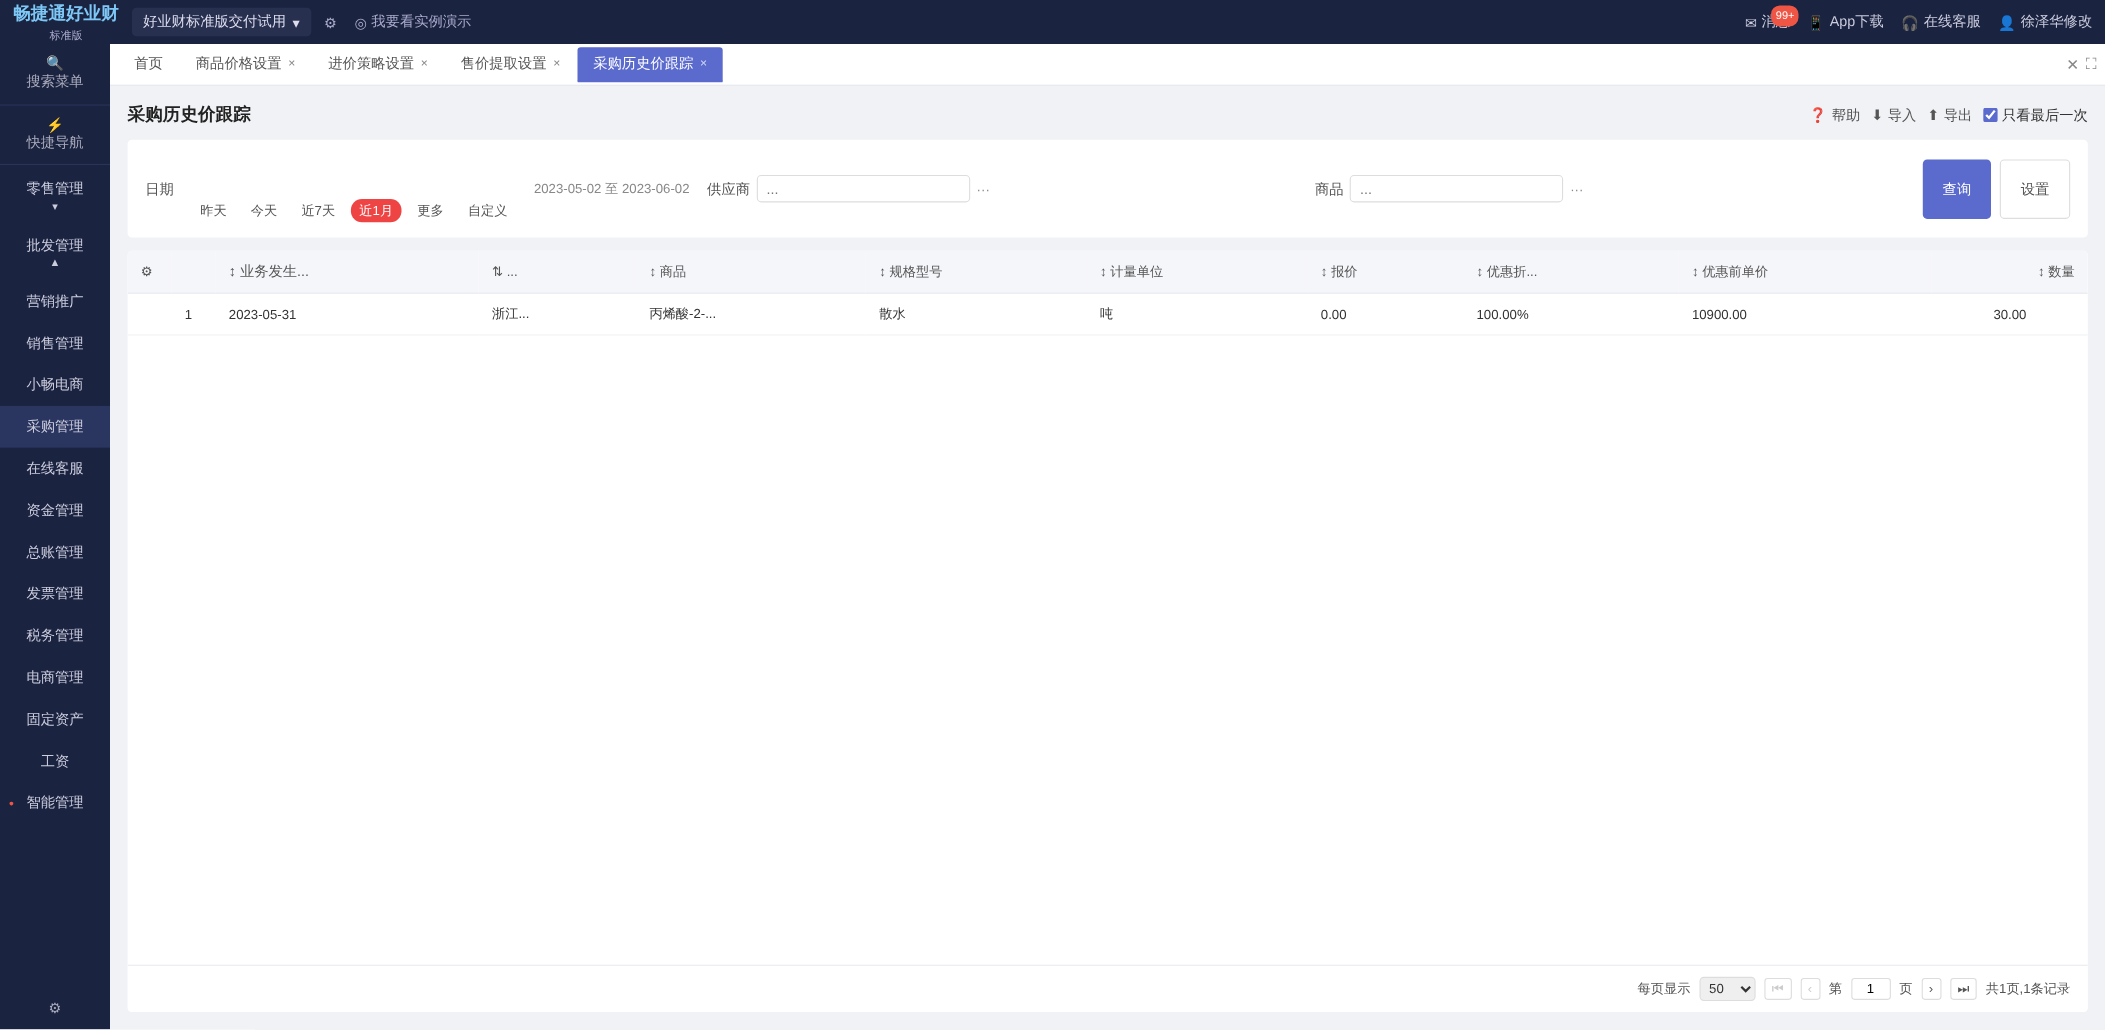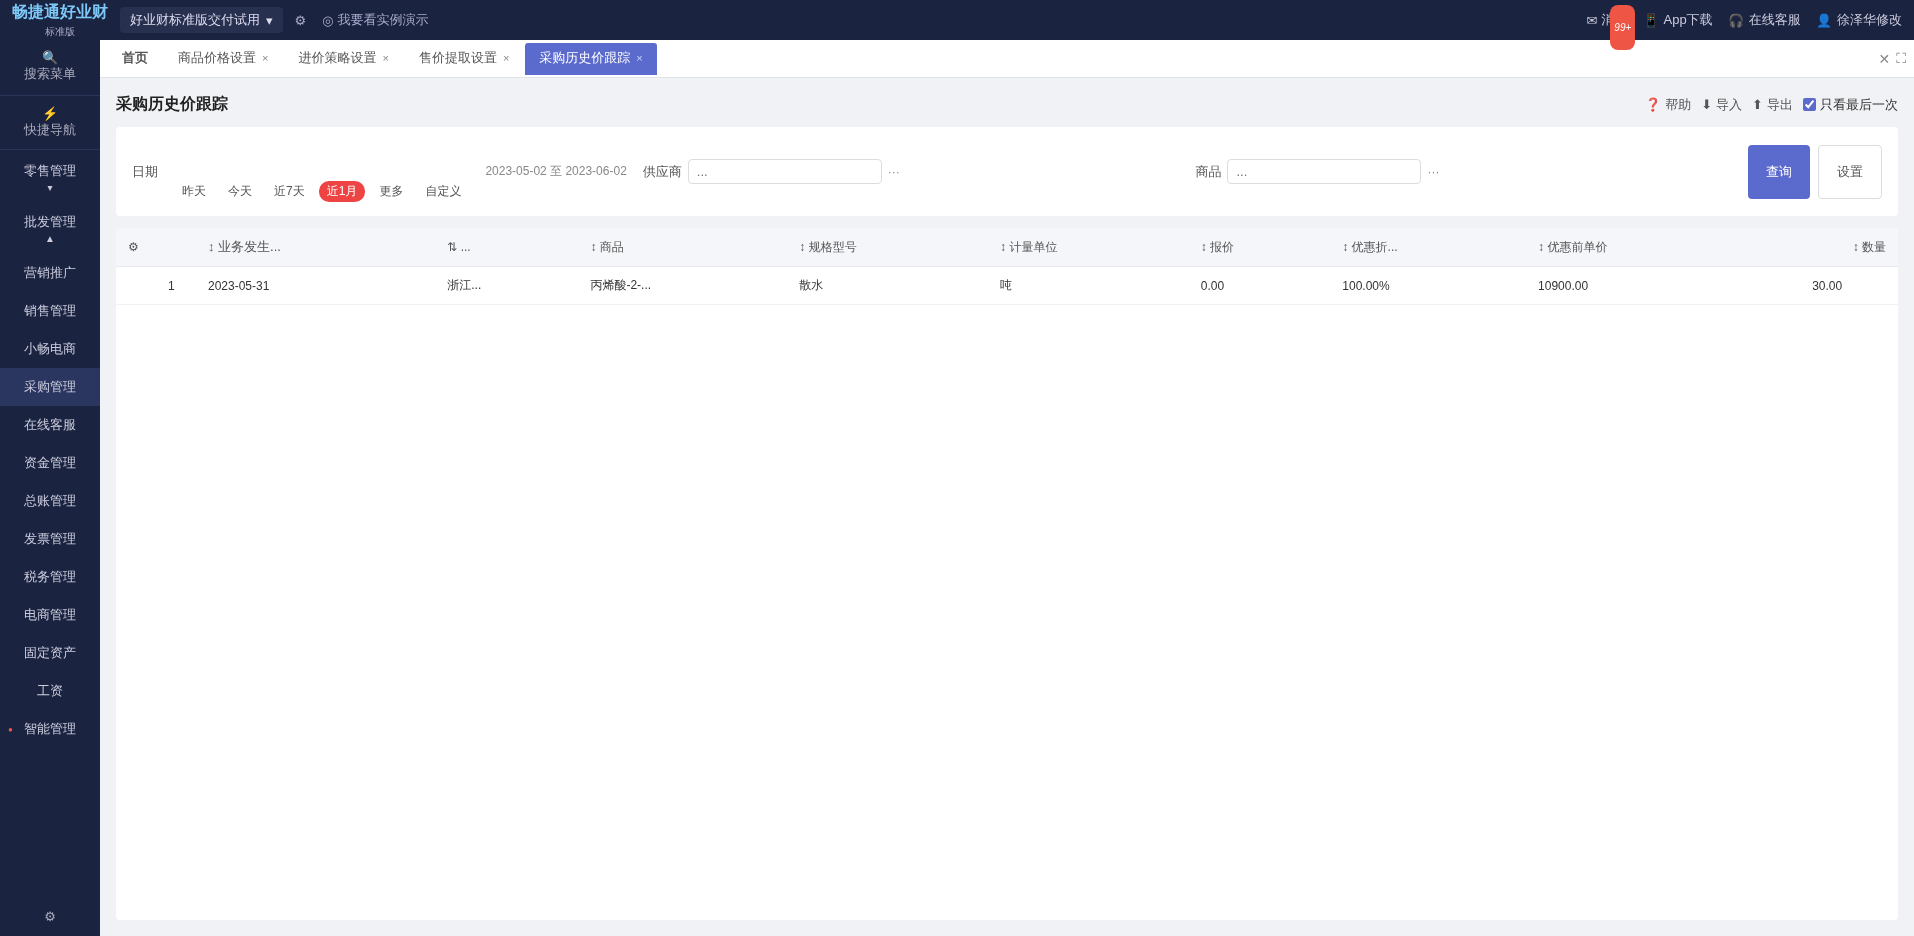--- a/index.html
+++ b/index.html
@@ -14,21 +14,21 @@
     .top-bar-logo .logo-main { font-size: 16px; font-weight: bold; color: #7ec8f7; white-space: nowrap; }
     .top-bar-logo .logo-sub { font-size: 10px; color: #aac; }
     .top-bar-edition-selector {
       display: flex; align-items: center; gap: 6px; background: #283050; border-radius: 4px;
       padding: 4px 10px; cursor: pointer; color: #dde;
     }
     .top-bar-settings { color: #aac; cursor: pointer; }
     .top-bar-demo { display: flex; align-items: center; gap: 4px; color: #aac; cursor: pointer; margin-left: 4px; }
     .top-bar-right { margin-left: auto; display: flex; align-items: center; gap: 16px; }
     .top-bar-icon-btn { display: flex; align-items: center; gap: 4px; color: #ccd; cursor: pointer; position: relative; }
-    .badge { background: #e54; color: #fff; border-radius: 8px; font-size: 10px; padding: 17px 4px; position: absolute; top: -6px; right: -8px; white-space: nowrap; font-style: italic; }
+    .badge { background: #e54; color: #fff; border-radius: 8px; font-size: 10px; padding: 4px 4px; position: absolute; top: -6px; right: -8px; white-space: nowrap; }
     .user-info { display: flex; align-items: center; gap: 4px; color: #ccd; cursor: pointer; }
 
     
     .main-layout { display: flex; flex: 1; overflow: hidden; }
 
     
     .sidebar {
       width: 100px; background: #1a2340; color: #ccd; display: flex; flex-direction: column;
       flex-shrink: 0; overflow-y: auto;
     }
@@ -52,21 +52,21 @@
       display: flex; align-items: center; background: #fff; border-bottom: 1px solid #e0e3ea;
       height: 38px; padding: 0 8px; gap: 2px; flex-shrink: 0;
     }
     .tab {
       display: flex; align-items: center; gap: 6px; padding: 6px 14px; cursor: pointer;
       color: #555; border-radius: 3px 3px 0 0; white-space: nowrap;
       border-bottom: 2px solid transparent;
     }
     .tab.active { background: #5b6acd; color: #fff; border-bottom: 2px solid #5b6acd; }
     .tab .close-btn { cursor: pointer; opacity: 0.7; font-size: 11px; }
-    .tab.home-tab { font-weight: 700; }
+    .tab.home-tab { font-weight: 400; }
     .tab-bar-right { margin-left: auto; display: flex; align-items: center; gap: 6px; }
 
     
     .page-content { flex: 1; padding: 16px; background: #f0f2f5; overflow-y: auto; display: flex; flex-direction: column; gap: 12px; }
 
     
     .page-header { display: flex; align-items: center; justify-content: space-between; }
     .page-title { font-size: 16px; font-weight: bold; color: #222; }
     .page-actions { display: flex; align-items: center; gap: 10px; }
     .page-action-btn { display: flex; align-items: center; gap: 4px; color: #555; cursor: pointer; font-size: 12px; }
@@ -330,17 +330,33 @@
                 <td>吨</td>
                 <td>0.00</td>
                 <td>100.00%</td>
                 <td>10900.00</td>
                 <td style="text-align:center;">30.00</td>
               </tr>
             </tbody>
           </table>
         </div>
 
+        <div class="pagination">
+          <span class="pagination-label">每页显示</span>
+          <select class="page-size-select">
+            <option>50</option>
+            <option>100</option>
+            <option>200</option>
+          </select>
+          <button class="page-btn" disabled="">⏮</button>
+          <button class="page-btn" disabled="">‹</button>
+          <span class="pagination-label">第</span>
+          <input type="text" class="page-input" value="1" style="">
+          <span class="pagination-label">页</span>
+          <button class="page-btn">›</button>
+          <button class="page-btn">⏭</button>
+          <span class="page-info">共1页,1条记录</span>
+        </div>
       </div>
 
     </div>
   </div>
 </div>
 
 </body></html>

